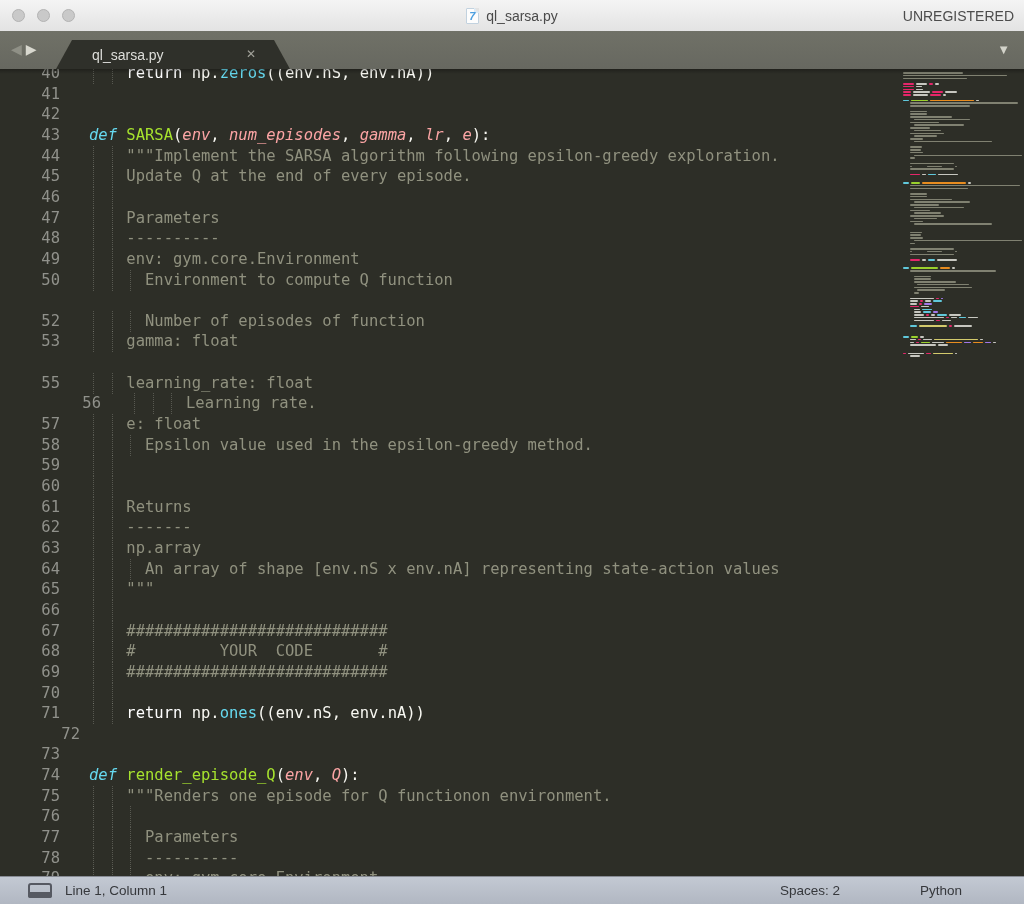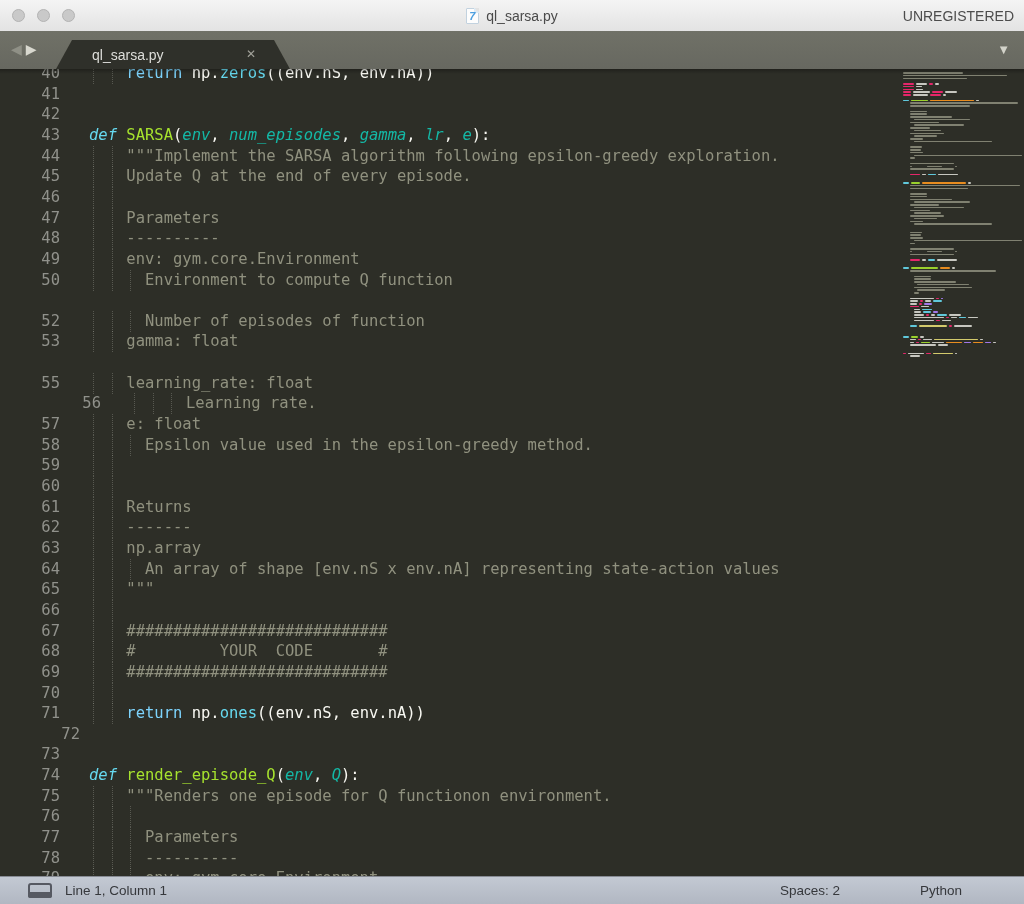--- a/index.html
+++ b/index.html
@@ -40,22 +40,22 @@
   
   .editor{position:absolute;top:69px;left:0;width:1024px;height:807px;
     background:#2d2e27;overflow:hidden;}
   .editor::before{content:"";position:absolute;left:0;top:0;right:0;height:5px;
     background:linear-gradient(rgba(0,0,0,.28),rgba(0,0,0,0));z-index:5;pointer-events:none;}
   .code{position:absolute;inset:0;font-family:"DejaVu Sans Mono",monospace;
     font-size:15.5px;}
   .line{position:absolute;left:12px;width:100%;height:21px;line-height:20.65px;white-space:pre;}
   .ln{display:inline-block;width:48px;text-align:right;color:#90918b;margin-right:29px;}
   .guide{position:absolute;top:0;height:100%;width:0;border-left:1px dotted rgba(160,161,150,.38);}
-  .tk-w{color:#f8f8f2}.tk-p{color:#7dd3fc}.tk-c{color:#66d9ef}
-  .tk-ci{color:#66d9ef;font-style:italic}.tk-n{color:#a6e22e}.tk-oi{color:#14b8a6;font-style:italic}
+  .tk-w{color:#f8f8f2}.tk-p{color:#ffffff}.tk-c{color:#66d9ef}
+  .tk-ci{color:#66d9ef;font-style:italic}.tk-n{color:#a6e22e}.tk-oi{color:#fca5a5;font-style:italic}
   .tk-g{color:#90917f}
 
   
   .minimap{position:absolute;top:3px;left:903px;width:118px;height:330px;}
   .mm-seg{position:absolute;height:1.6px;border-radius:1px;opacity:.9;}
 
   
   .statusbar{position:absolute;top:876px;left:0;width:1024px;height:28px;
     background:linear-gradient(#c3c9d3,#b1b7c2);border-top:1px solid #878b94;
     box-sizing:border-box;display:flex;align-items:center;font-size:13.5px;color:#36383c;}

